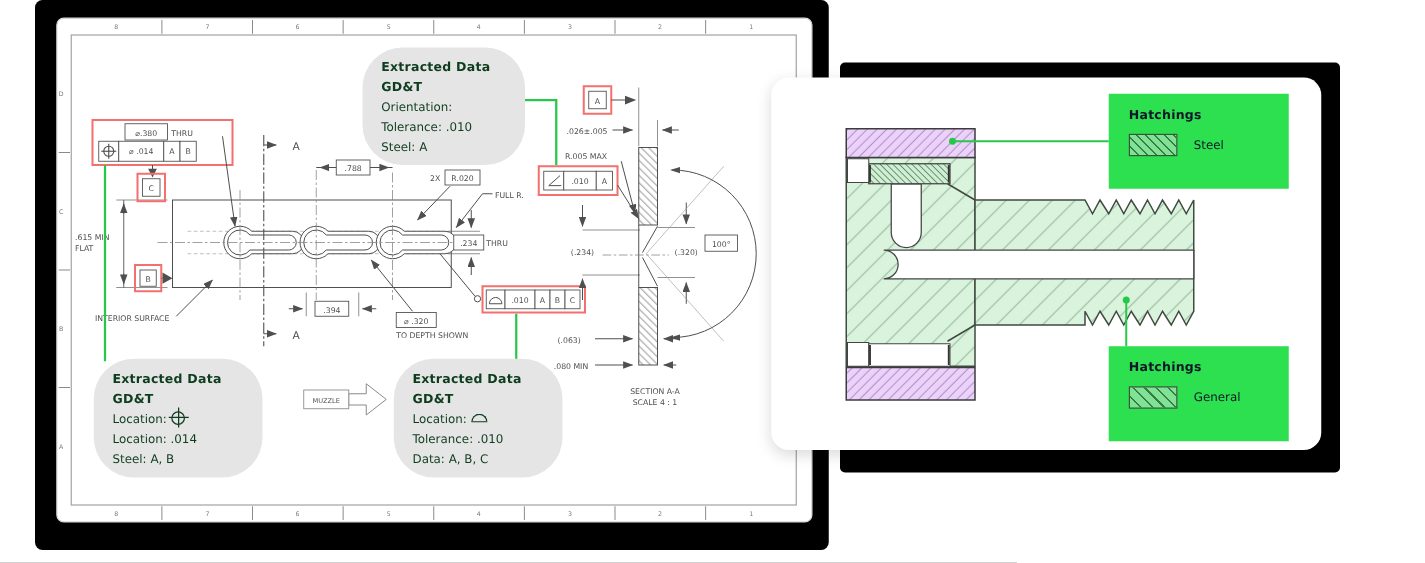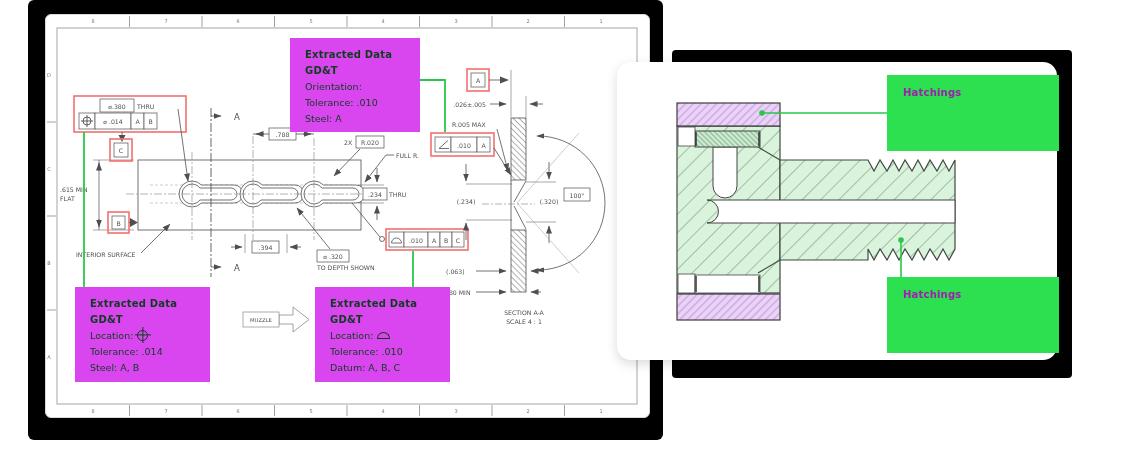--- a/index.html
+++ b/index.html
@@ -5,36 +5,36 @@
   html,body{margin:0;padding:0;background:#ffffff;}
   #canvas{position:relative;width:1140px;height:450px;overflow:hidden;background:#ffffff;
           font-family:"DejaVu Sans","Liberation Sans",sans-serif;}
   .abs{position:absolute;}
   
   #sheet-backdrop{left:28px;top:0;width:635px;height:440px;background:#000;border-radius:6px;}
   #sheet{left:45px;top:14px;width:605px;height:404px;background:#fff;border:1px solid #d9d9d9;
          border-radius:6px;box-sizing:border-box;}
   svg.layer{left:0;top:0;width:1140px;height:450px;pointer-events:none;}
   
-  .callout{background:#d946ef;color:#0e3d1e;box-sizing:border-box;padding:9px 6px 0 15px;
-           font-size:9.5px;line-height:16px;}
+  .callout{background:#e5e5e5;color:#0e3d1e;box-sizing:border-box;padding:9px 6px 0 15px;
+           font-size:9.5px;line-height:16px;border-radius:32px;}
   .callout .b{font-weight:bold;font-size:10px;letter-spacing:.2px;}
   .sym-pos{display:inline-block;position:relative;width:9px;height:9px;border:1.2px solid #0e3d1e;
            border-radius:50%;vertical-align:-1.5px;margin-left:4px;}
   .sym-pos::before{content:"";position:absolute;left:-3.5px;right:-3.5px;top:50%;height:1.2px;
            background:#0e3d1e;transform:translateY(-50%);}
   .sym-pos::after{content:"";position:absolute;top:-3.5px;bottom:-3.5px;left:50%;width:1.2px;
            background:#0e3d1e;transform:translateX(-50%);}
   .sym-prof{display:inline-block;width:13px;height:7.5px;border:1.3px solid #0e3d1e;
            border-radius:8px 8px 0 0;box-sizing:border-box;margin-left:4px;}
   
   #card-backdrop{left:672px;top:50px;width:400px;height:328px;background:#000;border-radius:4px;}
   #card{left:617px;top:62px;width:440px;height:298px;background:#fff;border-radius:14px;
         box-shadow:0 4px 12px rgba(0,0,0,.15);}
-  .hatch-box{background:#2de04f;color:#a21caf;box-sizing:border-box;width:172px;height:76px;
+  .hatch-box{background:#2de04f;color:#0f172a;box-sizing:border-box;width:144px;height:76px;
         padding:12px 0 0 16px;}
   .hatch-box .b{font-weight:bold;font-size:10px;letter-spacing:.2px;}
   .hatch-row{display:flex;align-items:center;margin-top:9px;}
   .swatch{width:37px;height:16px;border:1.5px solid #2b5e35;background-color:#80e294;
         background-image:repeating-linear-gradient(45deg,transparent 0,transparent 4px,#3a7a45 4px,#3a7a45 5.2px);}
   .swatch.general{background-image:repeating-linear-gradient(45deg,transparent 0,transparent 5.5px,#3a7a45 5.5px,#3a7a45 6.7px);}
   .hatch-label{font-size:9.5px;margin-left:13px;}
   text{font-family:"DejaVu Sans","Liberation Sans",sans-serif;}
 </style>
 </head>
@@ -338,30 +338,30 @@
     <div class="b">GD&amp;T</div>
     <div>Orientation:</div>
     <div>Tolerance: .010</div>
     <div>Steel: A</div>
   </div>
 
   <div class="abs callout" style="left:75px;top:287px;width:135px;height:95px;">
     <div class="b">Extracted Data</div>
     <div class="b">GD&amp;T</div>
     <div><span>Location:</span><span class="sym-pos"></span></div>
-    <div>Tolerance: .014</div>
+    <div>Location: .014</div>
     <div>Steel: A, B</div>
   </div>
 
   <div class="abs callout" style="left:315px;top:287px;width:135px;height:95px;">
     <div class="b">Extracted Data</div>
     <div class="b">GD&amp;T</div>
     <div><span>Location:</span><span class="sym-prof"></span></div>
     <div>Tolerance: .010</div>
-    <div>Datum: A, B, C</div>
+    <div>Data: A, B, C</div>
   </div>
 
   <div class="abs" id="card-backdrop"></div>
   <div class="abs" id="card"></div>
 
   <svg class="abs layer" viewBox="0 0 1140 450">
     <defs>
       <pattern id="hgreen" width="13" height="13" patternUnits="userSpaceOnUse" patternTransform="rotate(45)">
         <rect width="13" height="13" fill="#d9f3dc"></rect>
           <line x1="6.5" y1="0" x2="6.5" y2="13" stroke="#9fbfa2" stroke-width="1"></line>
@@ -408,19 +408,27 @@
     <g stroke="#27c84a" stroke-width="1.6" fill="#27c84a">
       <line x1="762" y1="113" x2="887" y2="113"></line>
       <circle cx="762" cy="113" r="2.8" stroke="none"></circle>
       <line x1="901" y1="240" x2="901" y2="277"></line>
       <circle cx="901" cy="240" r="2.8" stroke="none"></circle>
     </g>
   </svg>
 
   <div class="abs hatch-box" style="left:887px;top:75px;">
     <div class="b">Hatchings</div>
+    <div class="hatch-row">
+      <span class="swatch"></span>
+      <span class="hatch-label">Steel</span>
+    </div>
   </div>
 
   <div class="abs hatch-box" style="left:887px;top:277px;">
     <div class="b">Hatchings</div>
+    <div class="hatch-row">
+      <span class="swatch general"></span>
+      <span class="hatch-label">General</span>
+    </div>
   </div>
 
 </div>
 
 </body></html>

